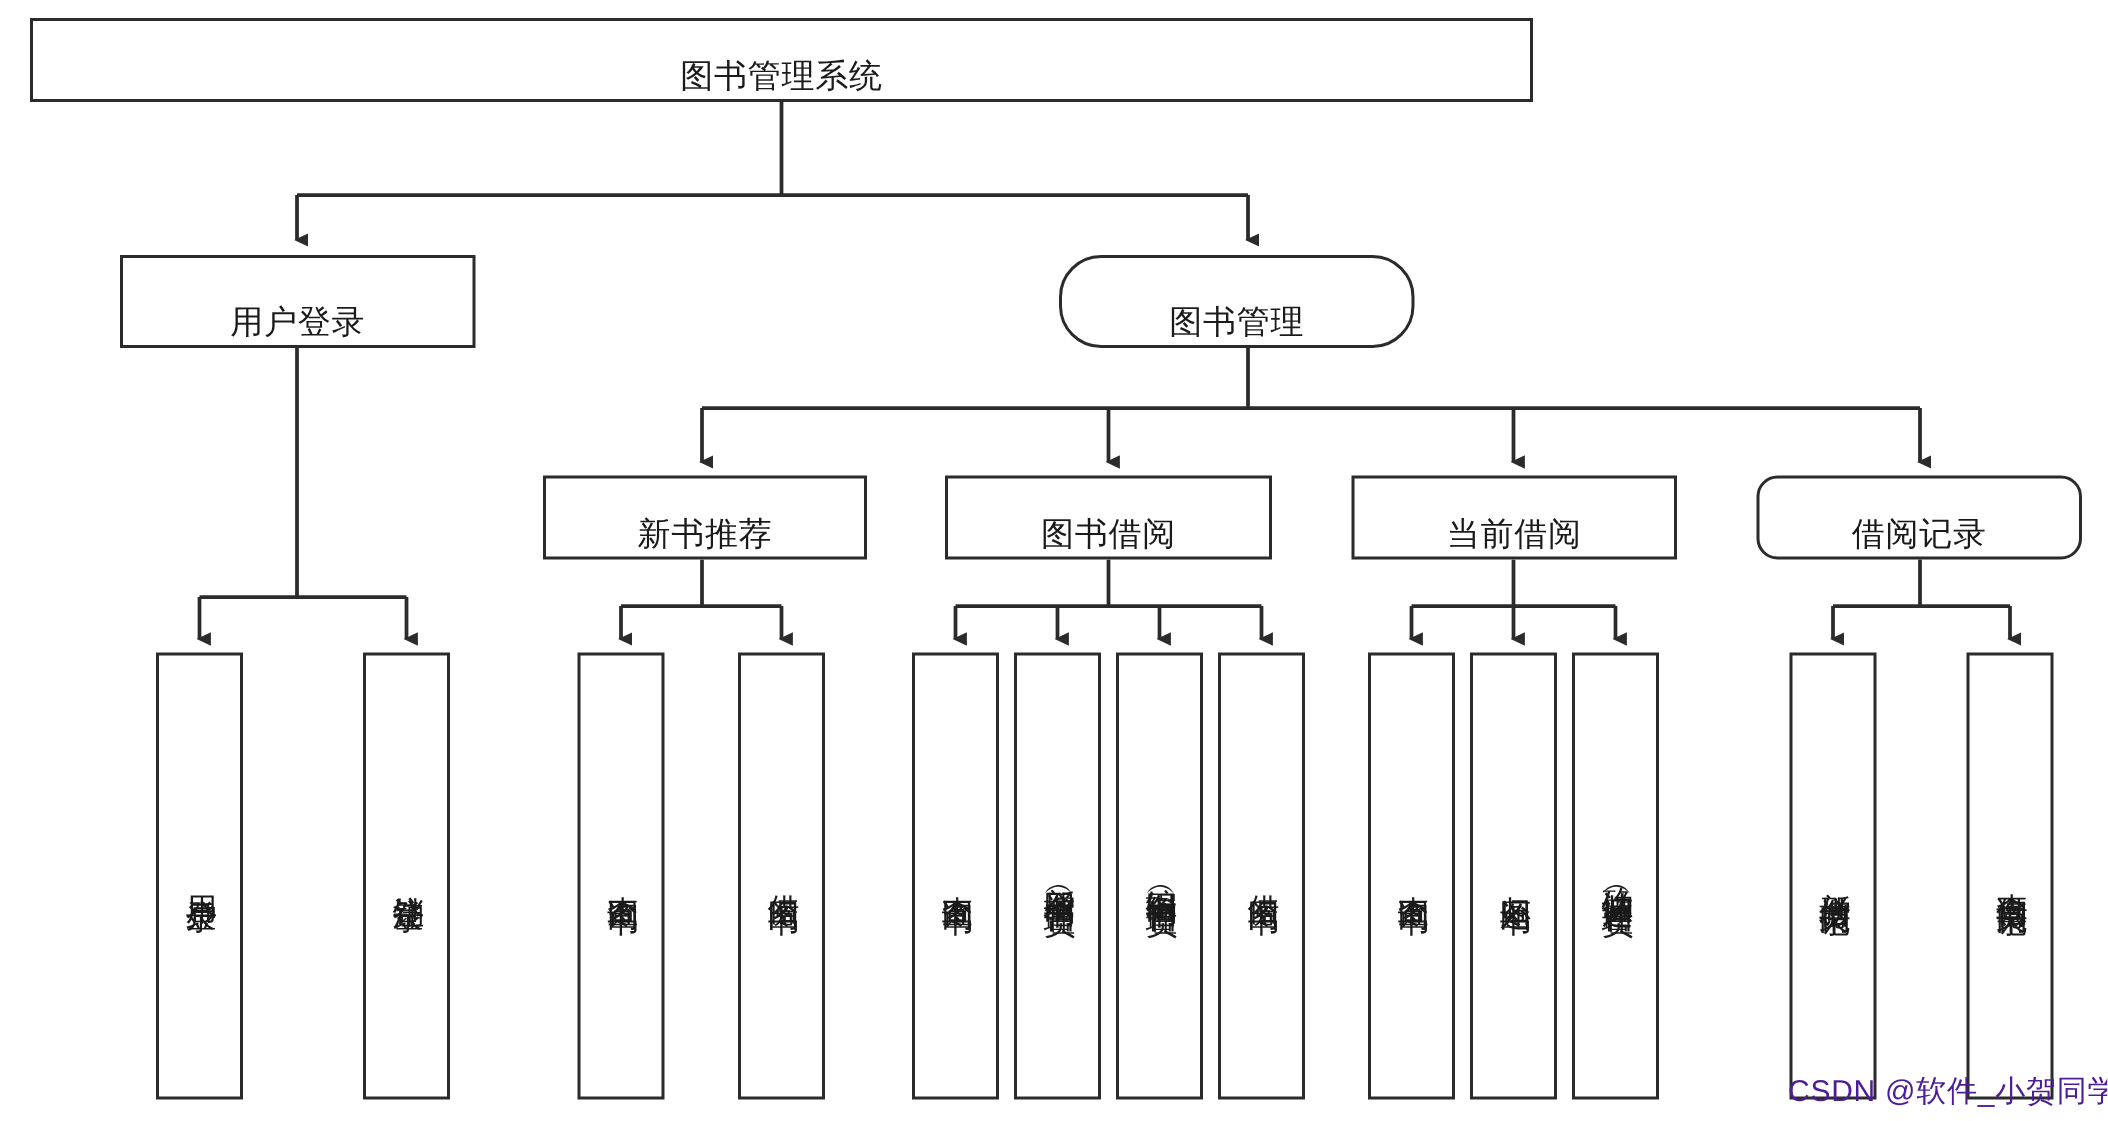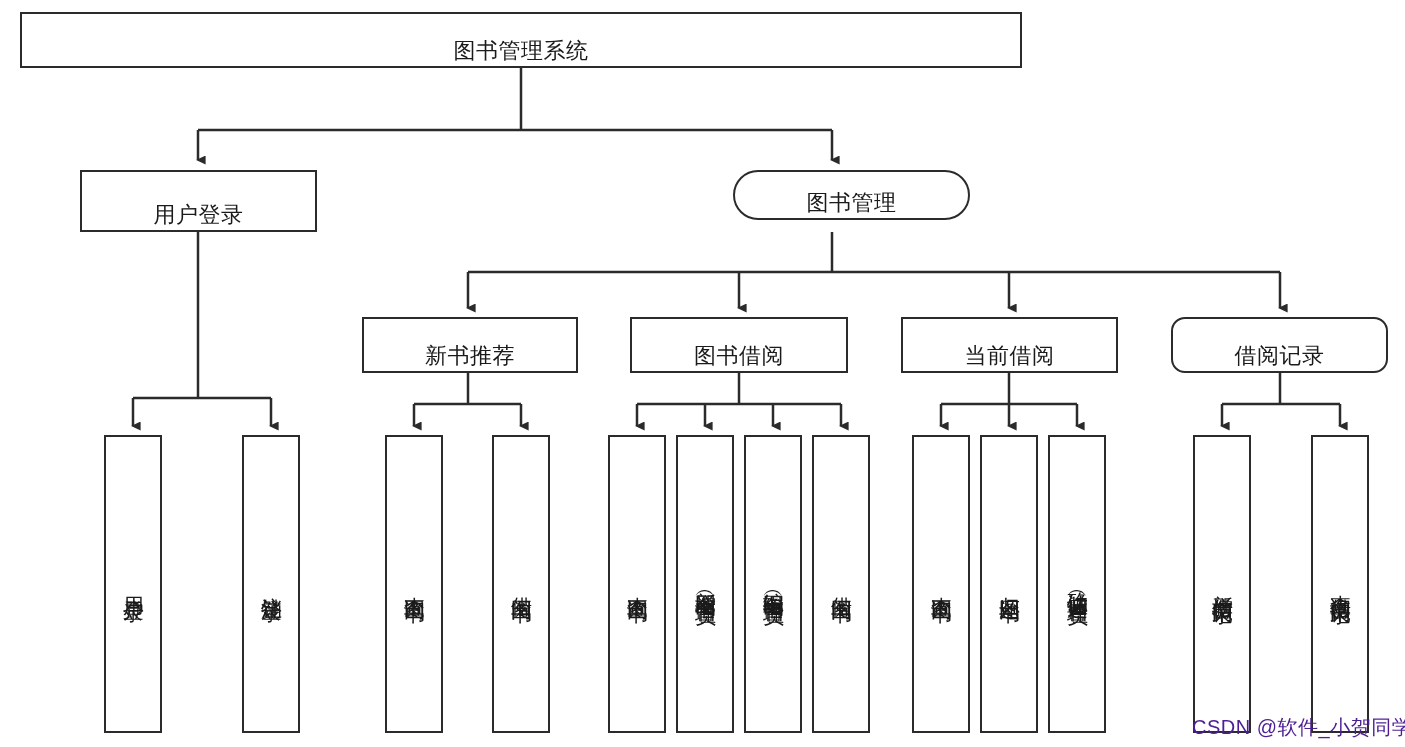--- a/index.html
+++ b/index.html
@@ -142,21 +142,21 @@
     </g>
   </svg>
 
   <div class="node node-h node-root" style="left:20px; top:12px; width:1002px; height:56px;">
     <span>图书管理系统</span>
   </div>
 
   <div class="node node-h" style="left:80px; top:170px; width:237px; height:62px;">
     <span>用户登录</span>
   </div>
-  <div class="node node-h" style="left:733px; top:170px; width:237px; height:50px;border-radius:28px;">
+  <div class="node node-h" style="left:706px; top:170px; width:237px; height:62px;border-radius:28px;">
     <span>图书管理</span>
   </div>
 
   <div class="node node-h" style="left:630px; top:317px; width:218px; height:56px;">
     <span>图书借阅</span>
   </div>
   <div class="node node-h" style="left:362px; top:317px; width:216px; height:56px;">
     <span>新书推荐</span>
   </div>
   <div class="node node-h" style="left:901px; top:317px; width:217px; height:56px;">

